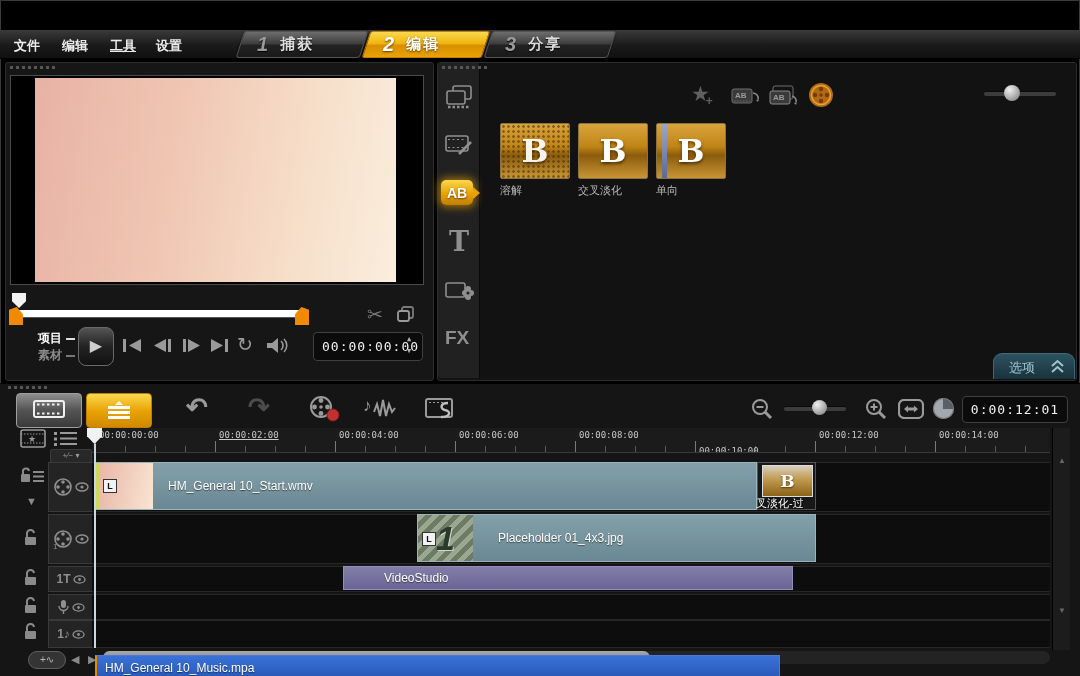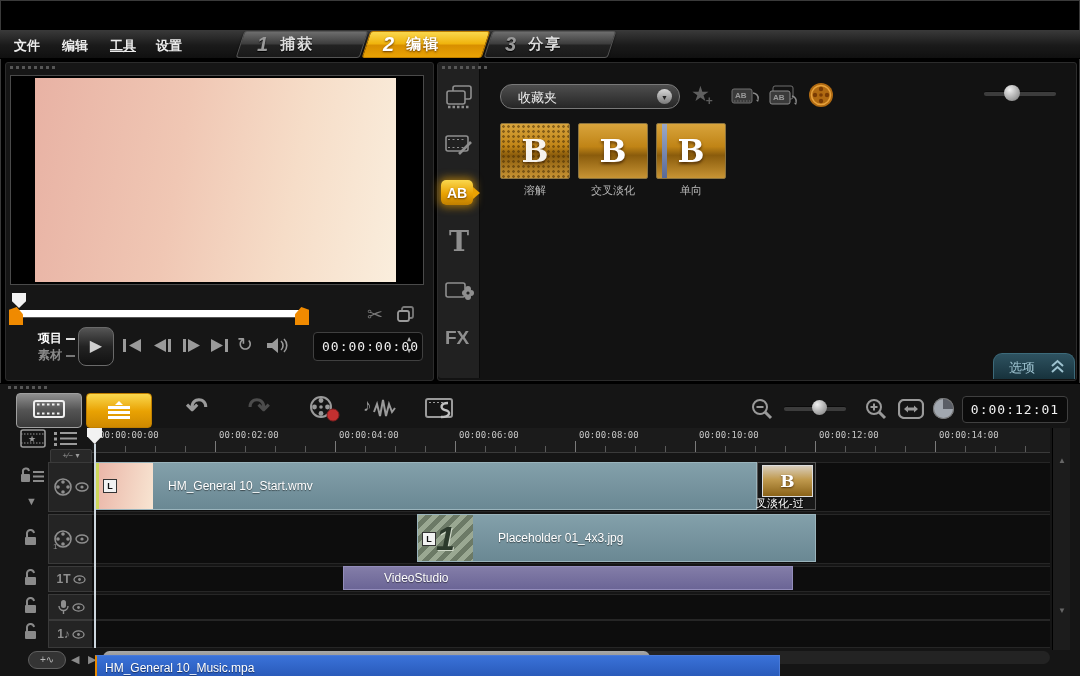--- a/index.html
+++ b/index.html
@@ -20,21 +20,21 @@
   .tab.inactive .lbl{color:#dcdcdc;text-shadow:0 1px 1px #000;}
   .tab.active{background:linear-gradient(#fad84e,#f0b40e 46%,#d88f00 54%,#e9a203);border:1px solid #c07f00;}
   .tab.active .num,.tab.active .lbl{color:#fff;text-shadow:0 1px 2px rgba(90,50,0,.9);}
   .tcode{background:#0b0b0b;border:1px solid #404040;border-radius:4px;color:#f2f2f2;
          font-family:"DejaVu Sans Mono",monospace;letter-spacing:1px;}
   .card-thumb{width:68px;height:54px;border:1px solid #8a7340;border-radius:2px;
       background:linear-gradient(#d8a43c,#c08416 42%,#8a5c0c 58%,#c89434);
       display:flex;align-items:center;justify-content:center;position:relative;overflow:hidden;}
   .card-letter{font-family:"DejaVu Serif",serif;font-weight:bold;font-size:32px;color:#fff;
       text-shadow:0 2px 3px rgba(60,30,0,.8);line-height:1;}
-  .card-label{width:70px;text-align:center;font-size:11px;color:#b8b8b8;}
+  .card-label{width:70px;text-align:left;font-size:11px;color:#b8b8b8;}
   .sidegl{color:#8f8f8f;font-weight:bold;}
   .clipname{font-size:12px;color:#fff;text-shadow:0 1px 1px rgba(0,0,0,.5);white-space:nowrap;}
   .lockwrap svg{display:block;}
   .trackbox{background:#242424;border:1px solid #3a3a3a;display:flex;align-items:center;justify-content:center;gap:2px;}
   .rowbg{background:#0d0d0d;border-top:1px solid #262626;border-bottom:1px solid #262626;}
   .seg{font-family:"DejaVu Sans Mono",monospace;}
 </style>
 </head>
 <body>
 
@@ -173,26 +173,20 @@
         <g fill="#8f8f8f">
           <circle cx="21" cy="13" r="3"></circle>
           <circle cx="27" cy="13" r="3"></circle>
           <circle cx="24" cy="9" r="3"></circle>
           <circle cx="24" cy="17" r="3"></circle>
           <circle cx="24" cy="13" r="1.6" fill="#212121"></circle>
         </g>
       </svg></div>
   <div class="ab sidegl" style="left:445px;top:327px;font-size:19px;">FX</div>
 
-  <div class="ab" style="left:500px;top:84px;width:178px;height:23px;border-radius:12px;background:linear-gradient(#4e4e4e,#262626);border:1px solid #787878;">
-    <span class="ab" style="left:17px;top:4px;font-size:13px;color:#f0f0f0;">收藏夹</span>
-    <span class="ab" style="left:156px;top:4px;width:15px;height:15px;border-radius:50%;background:linear-gradient(#d8d8d8,#7a7a7a);text-align:center;">
-      <span style="font-size:7px;color:#222;position:relative;top:-3px;">▼</span>
-    </span>
-  </div>
   <div class="ab" style="left:691px;top:82px;width:30px;height:26px;color:#5f5f5f;">
     <span style="font-size:21px;">★</span><span style="font-size:12px;font-weight:bold;position:relative;left:-4px;top:4px;">+</span>
   </div>
   <div class="ab" style="left:729px;top:83px;"><svg width="32" height="26">
         <rect x="3" y="6" width="20" height="14" rx="2" fill="#3a3a3a" stroke="#6f6f6f"></rect>
         <text x="6" y="15" font-size="8" font-weight="bold" fill="#9a9a9a">AB</text>
         <line x1="5" y1="18" x2="21" y2="18" stroke="#6f6f6f" stroke-dasharray="1.5 1.5"></line>
         <path d="M24 10 a6 5 0 0 1 5 6" stroke="#8a8a8a" stroke-width="1.6" fill="none"></path>
         <path d="M27 17 l3 -1 -1 3 z" fill="#8a8a8a"></path>
       </svg></div>
@@ -428,25 +422,25 @@
     <svg width="13" height="9">
         <ellipse cx="6.5" cy="4.5" rx="5.5" ry="3.6" fill="none" stroke="#8f8f8f" stroke-width="1.3"></ellipse>
         <circle cx="6.5" cy="4.5" r="1.4" fill="#8f8f8f"></circle>
       </svg>
   </div>
 
   <div class="ab" style="left:92px;top:428px;width:958px;height:24px;background:#1b1b1b;border-bottom:1px solid #3a3a3a;overflow:hidden;">
     <div class="ab" style="left:3px;bottom:0;width:955px;height:6px;background:repeating-linear-gradient(90deg,#5a5a5a 0 1px,transparent 1px 30px);"></div>
     <div class="ab" style="left:3px;bottom:0;width:955px;height:11px;background:repeating-linear-gradient(90deg,#7a7a7a 0 1px,transparent 1px 120px);"></div>
     <span class="ab seg" style="left:7px;top:2px;font-size:9px;color:#c8c8c8;">00:00:00:00</span>
-    <span class="ab seg" style="left:127px;top:2px;font-size:9px;color:#c8c8c8;">00:00:02:00</span>
+    <span class="ab seg" style="left:127px;top:2px;font-size:9px;color:#c8c8c8;text-decoration:underline;">00:00:02:00</span>
     <span class="ab seg" style="left:247px;top:2px;font-size:9px;color:#c8c8c8;">00:00:04:00</span>
     <span class="ab seg" style="left:367px;top:2px;font-size:9px;color:#c8c8c8;">00:00:06:00</span>
     <span class="ab seg" style="left:487px;top:2px;font-size:9px;color:#c8c8c8;">00:00:08:00</span>
-    <span class="ab seg" style="left:607px;top:2px;font-size:9px;color:#c8c8c8;">00:00:10:00</span>
+    <span class="ab seg" style="left:607px;top:18px;font-size:9px;color:#c8c8c8;">00:00:10:00</span>
     <span class="ab seg" style="left:727px;top:2px;font-size:9px;color:#c8c8c8;">00:00:12:00</span>
     <span class="ab seg" style="left:847px;top:2px;font-size:9px;color:#c8c8c8;">00:00:14:00</span>
   </div>
 
   <div class="ab rowbg" style="left:92px;top:462px;width:958px;height:48px;"></div>
   <div class="ab rowbg" style="left:92px;top:514px;width:958px;height:48px;"></div>
   <div class="ab rowbg" style="left:92px;top:566px;width:958px;height:24px;"></div>
   <div class="ab rowbg" style="left:92px;top:594px;width:958px;height:24px;"></div>
   <div class="ab rowbg" style="left:92px;top:620px;width:958px;height:26px;"></div>
 

